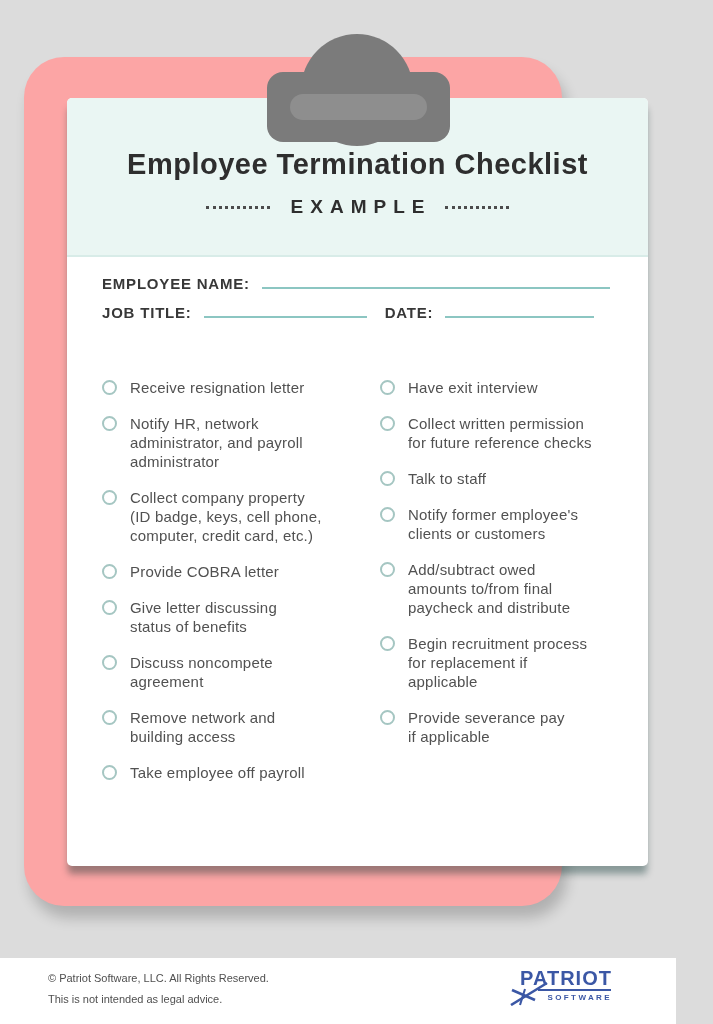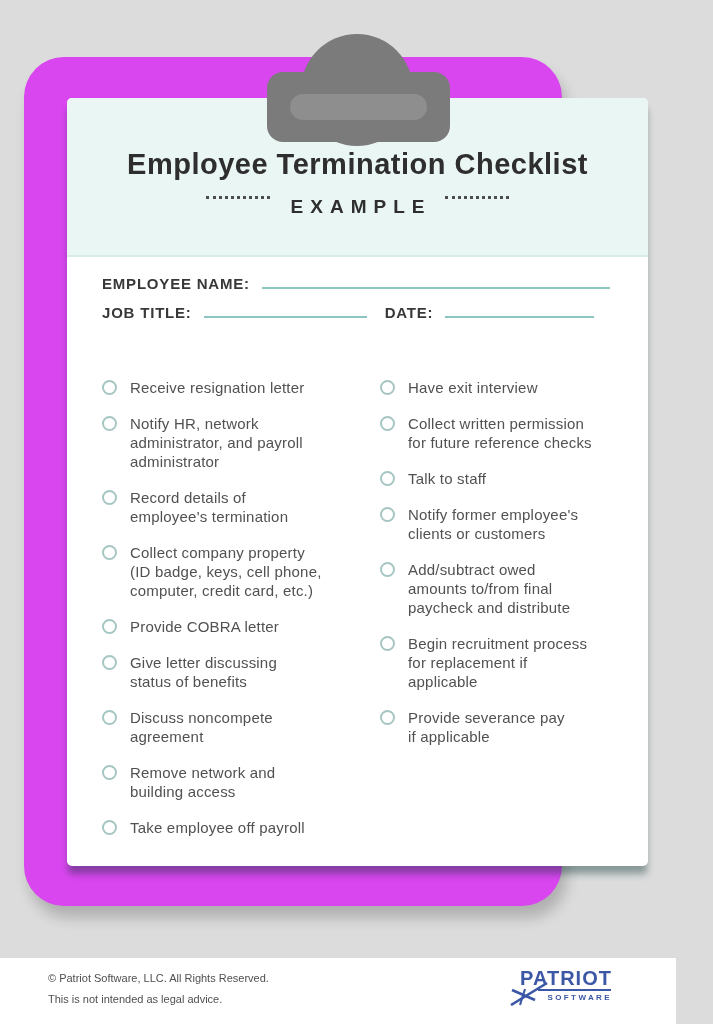--- a/index.html
+++ b/index.html
@@ -1,38 +1,38 @@
 <!DOCTYPE html>
 <html><head>
 <meta charset="utf-8">
 <style>
   html,body{margin:0;padding:0;background:#dcdcdc;}
   .stage{position:relative;width:713px;height:1024px;background:#dcdcdc;overflow:hidden;
          font-family:"Liberation Sans",sans-serif;}
 
   
   .clipboard{position:absolute;left:24px;top:57px;width:538px;height:849px;
-             background:#d946ef;border-radius:40px;
+             background:#fca5a5;border-radius:40px;
              box-shadow:5px 12px 14px rgba(0,0,0,0.20);}
   .paper{position:absolute;left:43px;top:41px;width:581px;height:768px;background:#ffffff;
          border-radius:5px;box-shadow:0 9px 7px -1px rgba(0,45,43,0.38);}
 
   
   .clip-bump{position:absolute;left:301px;top:34px;width:112px;height:112px;border-radius:50%;
              background:#7b7b7b;}
   .clip-body{position:absolute;left:267px;top:72px;width:183px;height:70px;border-radius:16px;
              background:#7b7b7b;}
   .clip-slot{position:absolute;left:23px;top:22px;width:137px;height:26px;border-radius:13px;
              background:#8e8e8e;}
 
   
   .paper-header{height:159px;background:#eaf6f3;border-bottom:2px solid #d8ece8;
                 border-radius:5px 5px 0 0;text-align:center;box-sizing:border-box;padding-top:50px;}
   .title{margin:0;font-size:29px;font-weight:700;color:#2e2e2e;letter-spacing:0.5px;}
-  .example-row{display:flex;align-items:flex-start;justify-content:center;margin-top:15px;gap:14px;}
+  .example-row{display:flex;align-items:center;justify-content:center;margin-top:15px;gap:14px;}
   .dots{width:64px;border-top:3px dotted #4c4c4c;height:0;}
   .example{font-size:19px;font-weight:600;letter-spacing:7px;color:#2e2e2e;padding-left:7px;}
 
   
   .fields{position:absolute;left:35px;right:38px;top:178px;}
   .field-row{display:flex;align-items:flex-end;}
   .field-label{font-weight:700;font-size:15px;letter-spacing:0.8px;color:#383838;
                white-space:nowrap;line-height:1;}
   .field-line{flex:1;border-bottom:2px solid #8cc6c2;margin:0 0 2px 12px;height:0;}
   .row2{margin-top:14px;padding-right:16px;}
@@ -90,25 +90,20 @@
         <div class="col">
           <div class="item">
             <span class="cb"></span>
             <span class="item-text">Receive resignation letter</span>
           </div>
           <div class="item">
             <span class="cb"></span>
             <span class="item-text">Notify HR, network
 administrator, and payroll
 administrator</span>
-          </div>
-          <div class="item">
-            <span class="cb"></span>
-            <span class="item-text">Record details of
-employee's termination</span>
           </div>
           <div class="item">
             <span class="cb"></span>
             <span class="item-text">Collect company property
 (ID badge, keys, cell phone,
 computer, credit card, etc.)</span>
           </div>
           <div class="item">
             <span class="cb"></span>
             <span class="item-text">Provide COBRA letter</span>

